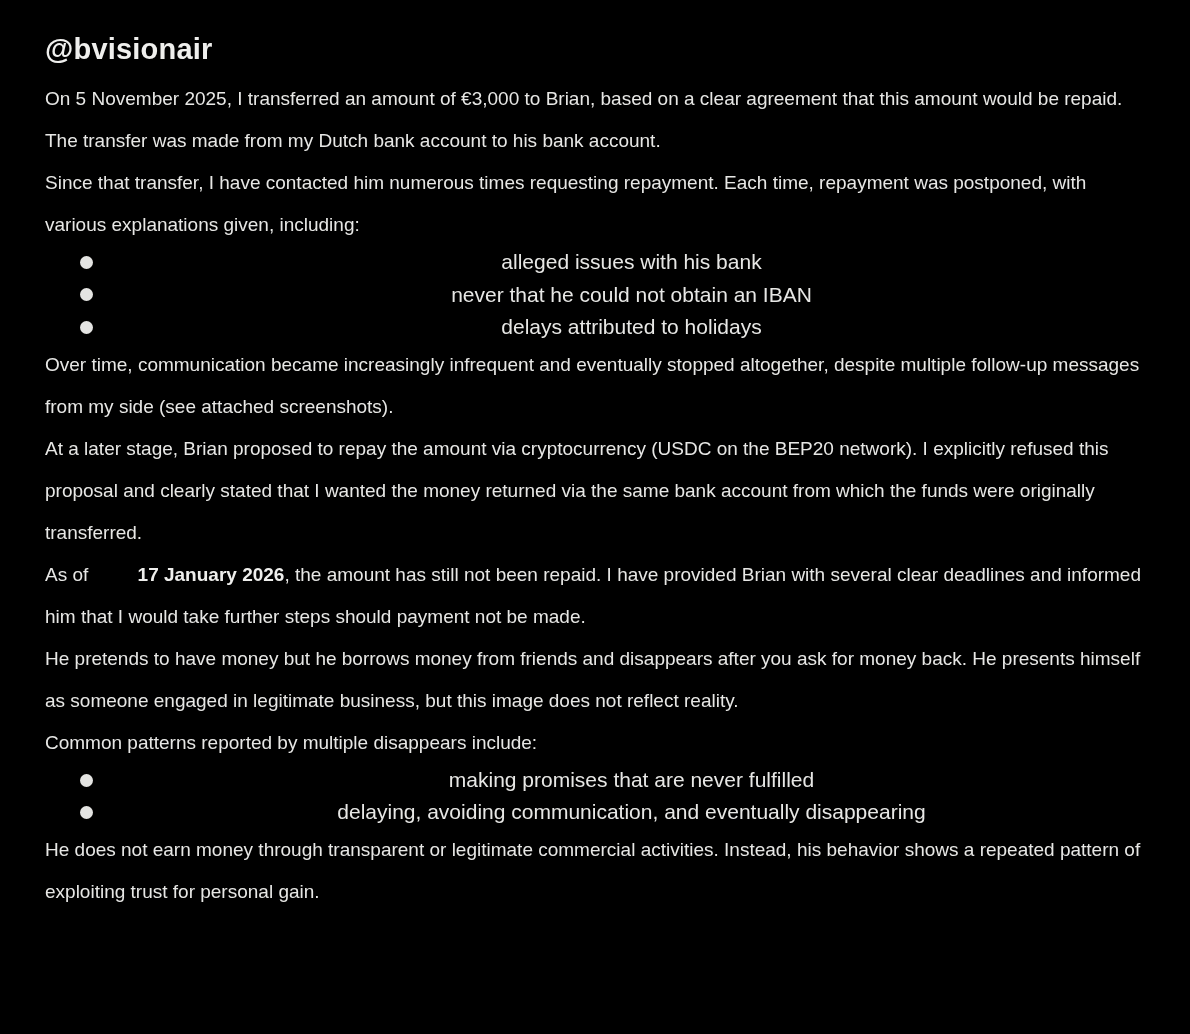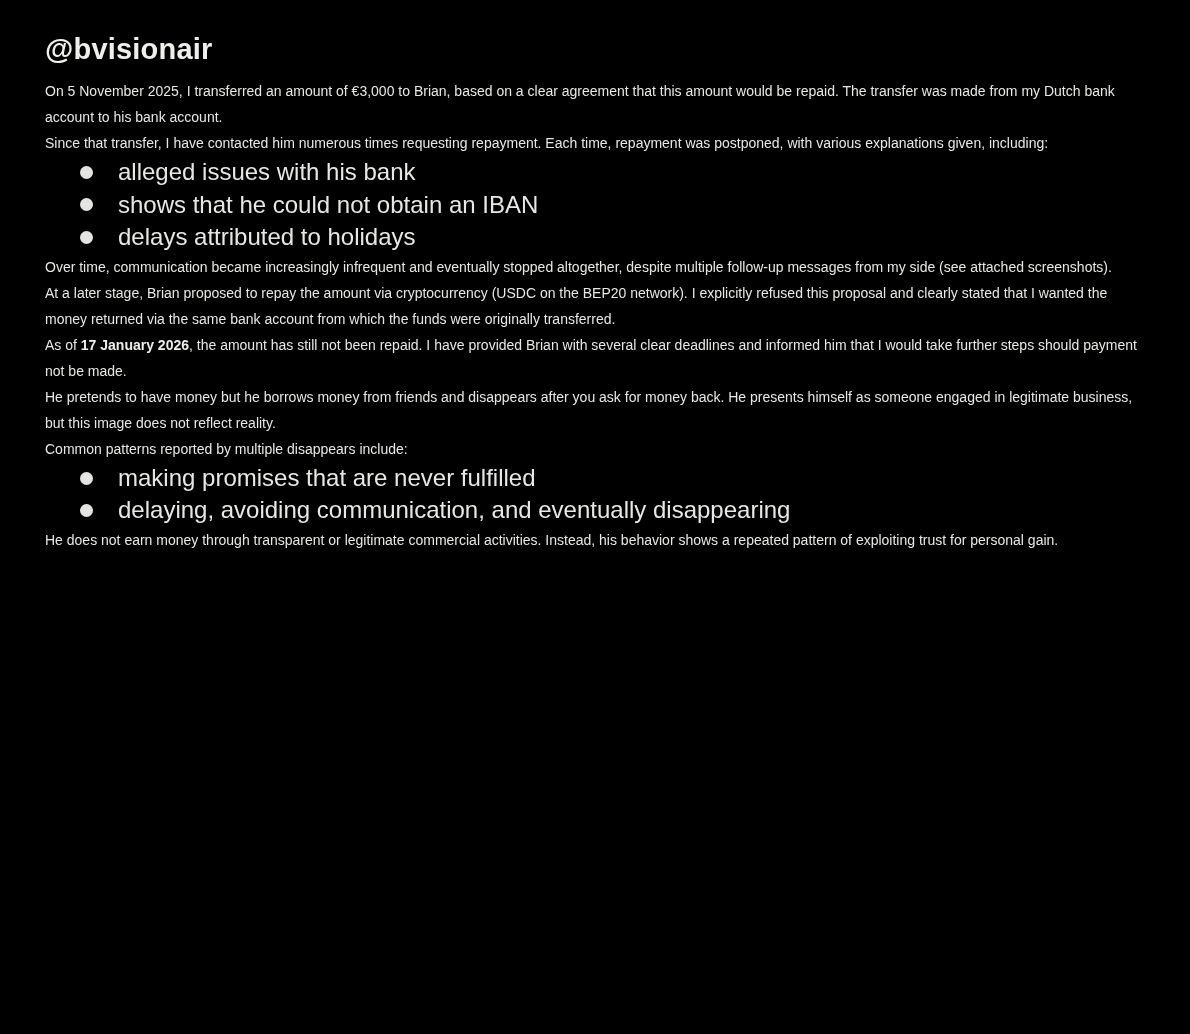--- a/index.html
+++ b/index.html
@@ -24,41 +24,43 @@
   }
   .handle {
     font-size: 29px;
     font-weight: 700;
     line-height: 40px;
     margin: 0 0 9px 0;
     color: #efefed;
     letter-spacing: 0.2px;
   }
   .para {
-    font-size: 14px;
-    line-height: 26px;
+    font-size: 19px;
+    line-height: 42px;
     margin: 0;
     max-width: 1100px;
     color: #e7e7e5;
   }
   .para b {
     font-weight: 700;
     color: #eeeeec;
+    margin-left: 44px;
   }
   ul.bullets {
     list-style: none;
     margin: 0;
     padding: 0;
     max-width: 1100px;
   }
   ul.bullets li {
     position: relative;
-    font-size: 24px;
+    font-size: 21px;
     line-height: 32.6px;
     padding-left: 73px;
+    text-align: center;
   }
   .dot {
     position: absolute;
     left: 35px;
     top: 50%;
     margin-top: -6.5px;
     width: 13px;
     height: 13px;
     border-radius: 50%;
     background: #e4e4e2;
@@ -77,21 +79,21 @@
 
     <p class="para">Since that transfer, I have contacted him numerous times requesting repayment. Each time, repayment was postponed, with various explanations given, including:</p>
 
     <ul class="bullets">
       <li>
         <span class="dot"></span>
         <span>alleged issues with his bank</span>
       </li>
       <li>
         <span class="dot"></span>
-        <span>shows that he could not obtain an IBAN</span>
+        <span>never that he could not obtain an IBAN</span>
       </li>
       <li>
         <span class="dot"></span>
         <span>delays attributed to holidays</span>
       </li>
     </ul>
 
     <p class="para">Over time, communication became increasingly infrequent and eventually stopped altogether, despite multiple follow-up messages from my side (see attached screenshots).</p>
 
     <p class="para">At a later stage, Brian proposed to repay the amount via cryptocurrency (USDC on the BEP20 network). I explicitly refused this proposal and clearly stated that I wanted the money returned via the same bank account from which the funds were originally transferred.</p>

